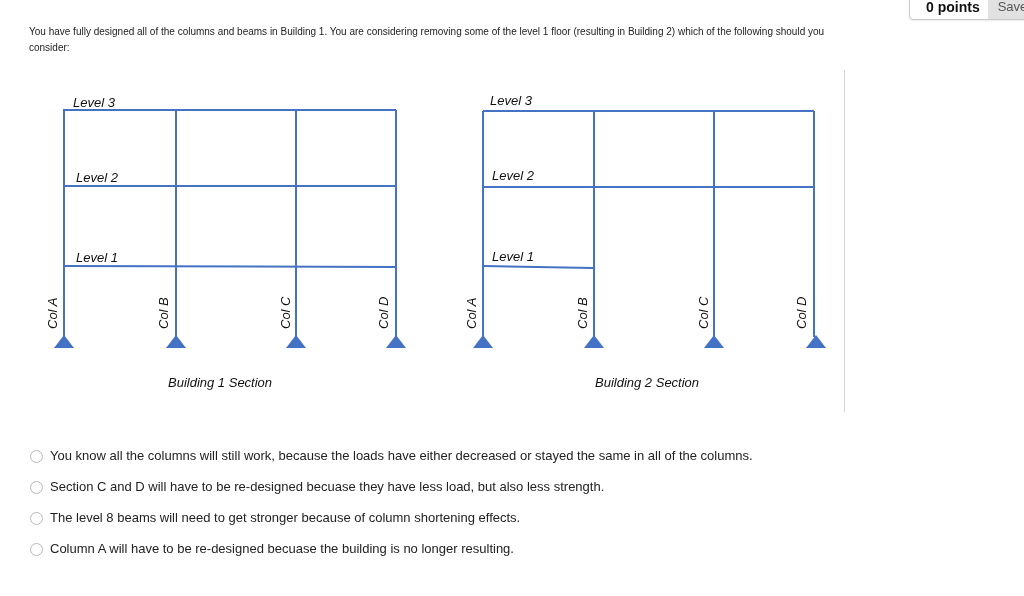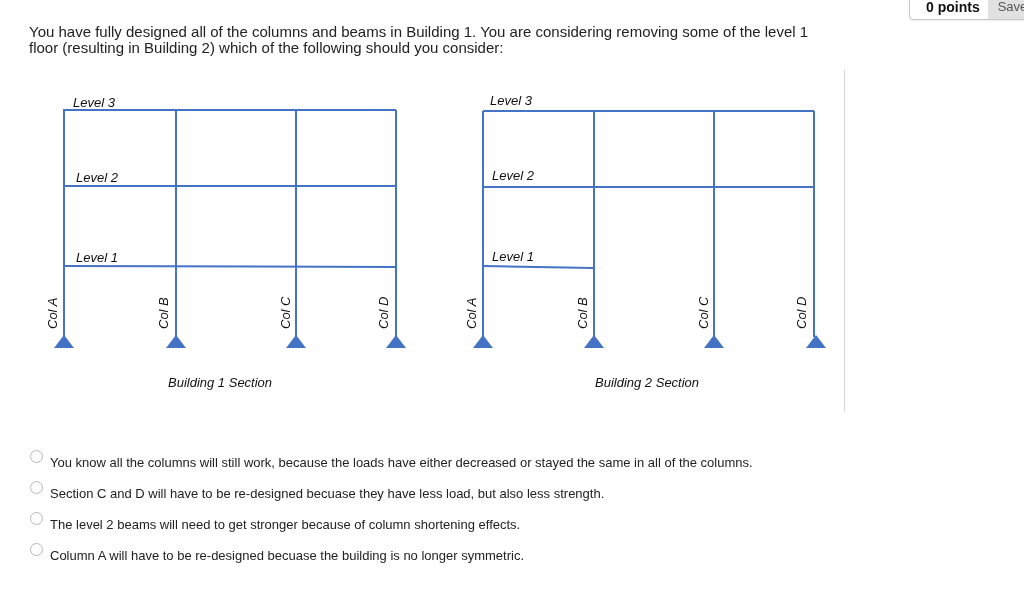--- a/index.html
+++ b/index.html
@@ -43,21 +43,21 @@
       font-size: 13px;
       padding: 10px 8px 0 10px;
       white-space: nowrap;
       flex: 1;
     }
     .question {
       position: absolute;
       left: 29px;
       top: 24px;
       width: 800px;
-      font-size: 15px;
+      font-size: 10px;
       line-height: 16px;
       color: #222;
     }
     .figure {
       position: absolute;
       left: 0;
       top: 0;
       width: 1024px;
       height: 420px;
       font-style: italic;
@@ -92,21 +92,20 @@
       border-radius: 50%;
       background: #fff;
       margin-top: 2px;
       margin-right: 7px;
       box-sizing: border-box;
       cursor: pointer;
     }
     .option-label {
       font-size: 13px;
       color: #222;
-      margin-top: 7px;
       cursor: pointer;
     }
   </style>
 </head>
 <body>
 
 <div class="page">
 
   <div class="points-box">
     <span class="points-label">0 points</span>
@@ -178,21 +177,21 @@
     <div class="option">
       <span class="radio"></span>
       <span class="option-label">You know all the columns will still work, because the loads have either decreased or stayed the same in all of the columns.</span>
     </div>
     <div class="option">
       <span class="radio"></span>
       <span class="option-label">Section C and D will have to be re-designed becuase they have less load, but also less strength.</span>
     </div>
     <div class="option">
       <span class="radio"></span>
-      <span class="option-label">The level 2 beams will need to get stronger because of column shortening effects.</span>
+      <span class="option-label">The level 8 beams will need to get stronger because of column shortening effects.</span>
     </div>
     <div class="option">
       <span class="radio"></span>
-      <span class="option-label">Column A will have to be re-designed becuase the building is no longer symmetric.</span>
+      <span class="option-label">Column A will have to be re-designed becuase the building is no longer resulting.</span>
     </div>
   </div>
 
 </div>
 
 </body></html>

